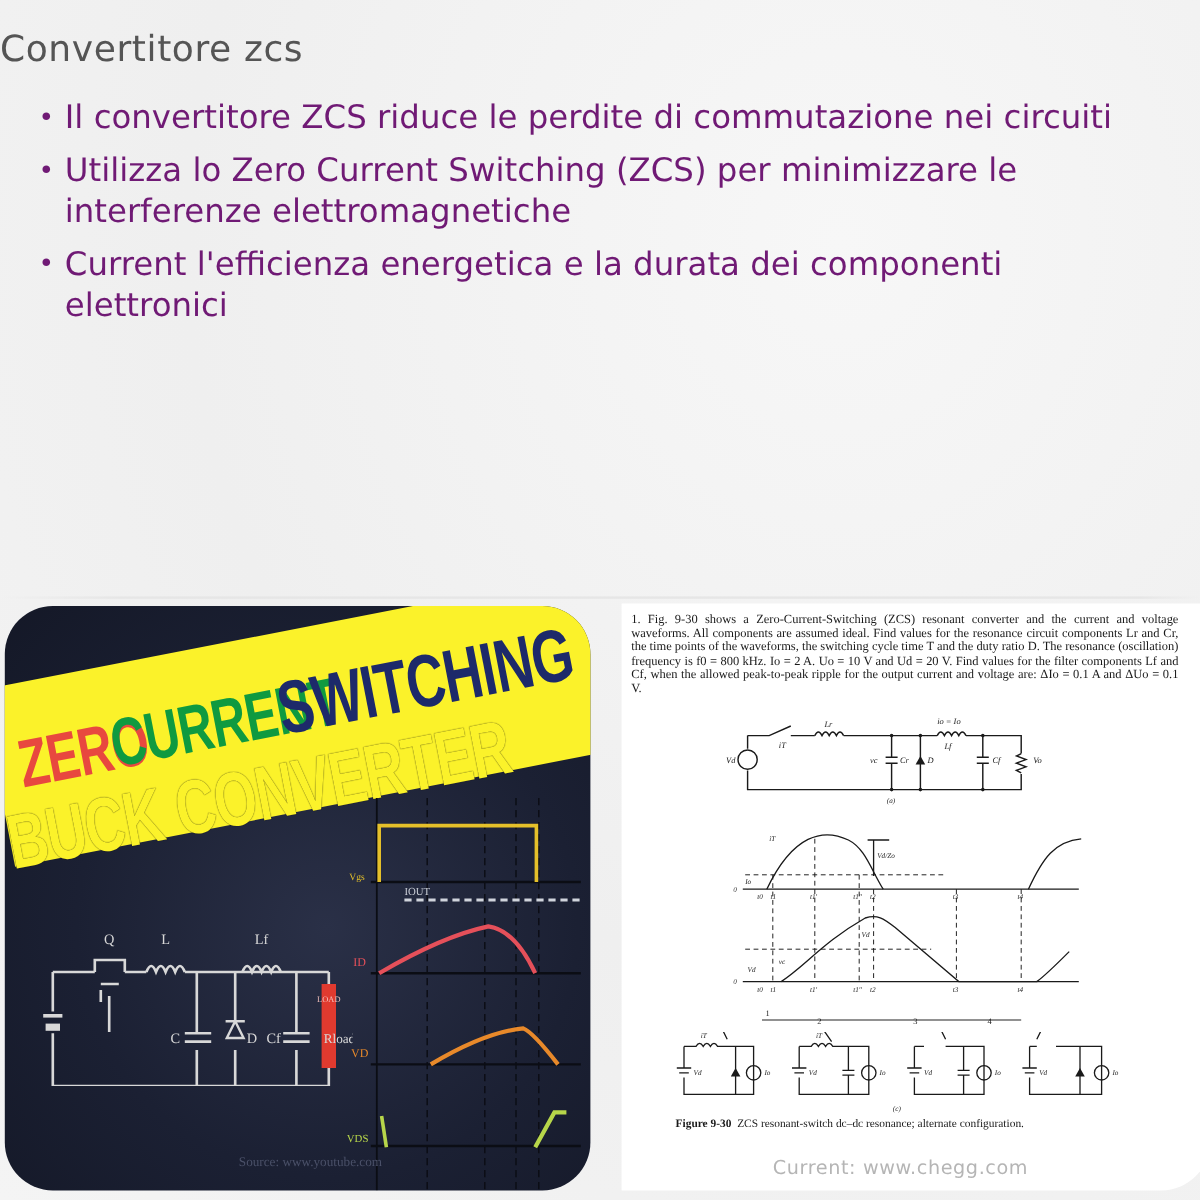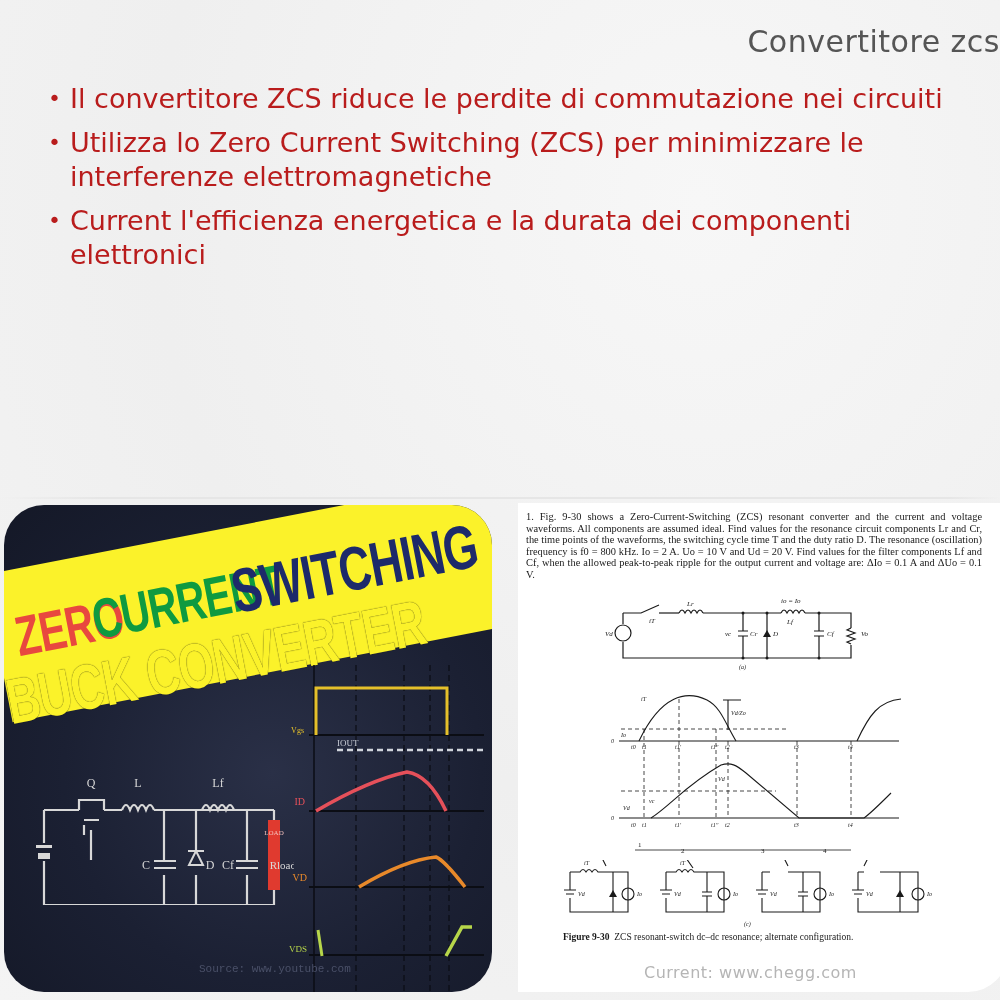--- a/index.html
+++ b/index.html
@@ -5,25 +5,25 @@
   * { margin: 0; padding: 0; box-sizing: border-box; }
   html, body { width: 1000px; height: 1000px; overflow: hidden; }
   body {
     background: radial-gradient(ellipse at 70% 20%, #f7f7f7 0%, #efefef 55%, #f4f4f4 100%);
     font-family: "DejaVu Sans", sans-serif;
     color: #4a4a4a;
     position: relative;
   }
   .page-title {
     position: absolute; left: 0; top: 24px; width: 1000px;
-    text-align: right; font-size: 30px; color: #555; letter-spacing: 0.5px;
+    text-align: left; font-size: 30px; color: #555; letter-spacing: 0.5px;
   }
   .bullets {
-    position: absolute; left: 48px; top: 82px; width: 900px;
-    list-style: none; font-size: 27px; line-height: 34px; color: #b91c1c;
+    position: absolute; left: 32px; top: 82px; width: 900px;
+    list-style: none; font-size: 27px; line-height: 34px; color: #701a75;
   }
   .bullets li { position: relative; padding-left: 22px; margin-bottom: 10px; }
   .bullets li::before {
     content: "•"; position: absolute; left: 0; top: 0; font-size: 22px;
   }
   .bullets li:nth-child(3) { margin-bottom: 16px; }
 
   .divider {
     position: absolute; left: 0; top: 497px; width: 1000px; height: 2px;
     background: linear-gradient(90deg, rgba(255,255,255,0) 0%, #e6e6e6 10%, #e6e6e6 95%, rgba(255,255,255,0) 100%);
@@ -43,21 +43,21 @@
     position: absolute; font-family: "Liberation Sans", sans-serif; font-weight: bold;
     font-size: 56px; transform: rotate(-11deg) scaleX(0.72); transform-origin: left bottom;
     letter-spacing: -1px; white-space: nowrap;
   }
   .zero { color: #e8483f; left: 18px; top: 99px; }
   .current { color: #0f9a40; left: 95px; top: 82px; }
   .switching { color: #1d2a6a; left: 235px; top: 51px; font-size: 62px; }
   .buck { color: #fbf22a; left: 10px; top: 160px; font-size: 64px; text-shadow: 0 0 1px #111; }
   .yt-source {
     position: absolute; left: 195px; top: 458px; font-size: 11px; color: #4a5068;
-    font-family: Liberation Mono, monospace;
+    font-family: Liberation Serif, serif;
   }
 
   
   .right-panel {
     position: absolute; left: 507px; top: 503px; width: 490px; height: 489px;
     background: #ffffff; border-radius: 0 0 40px 0; margin-left: 11px;
   }
   .problem {
     position: absolute; left: 8px; top: 8px; width: 456px;
     font-family: "Liberation Serif", serif; font-size: 10.4px; line-height: 11.6px;

